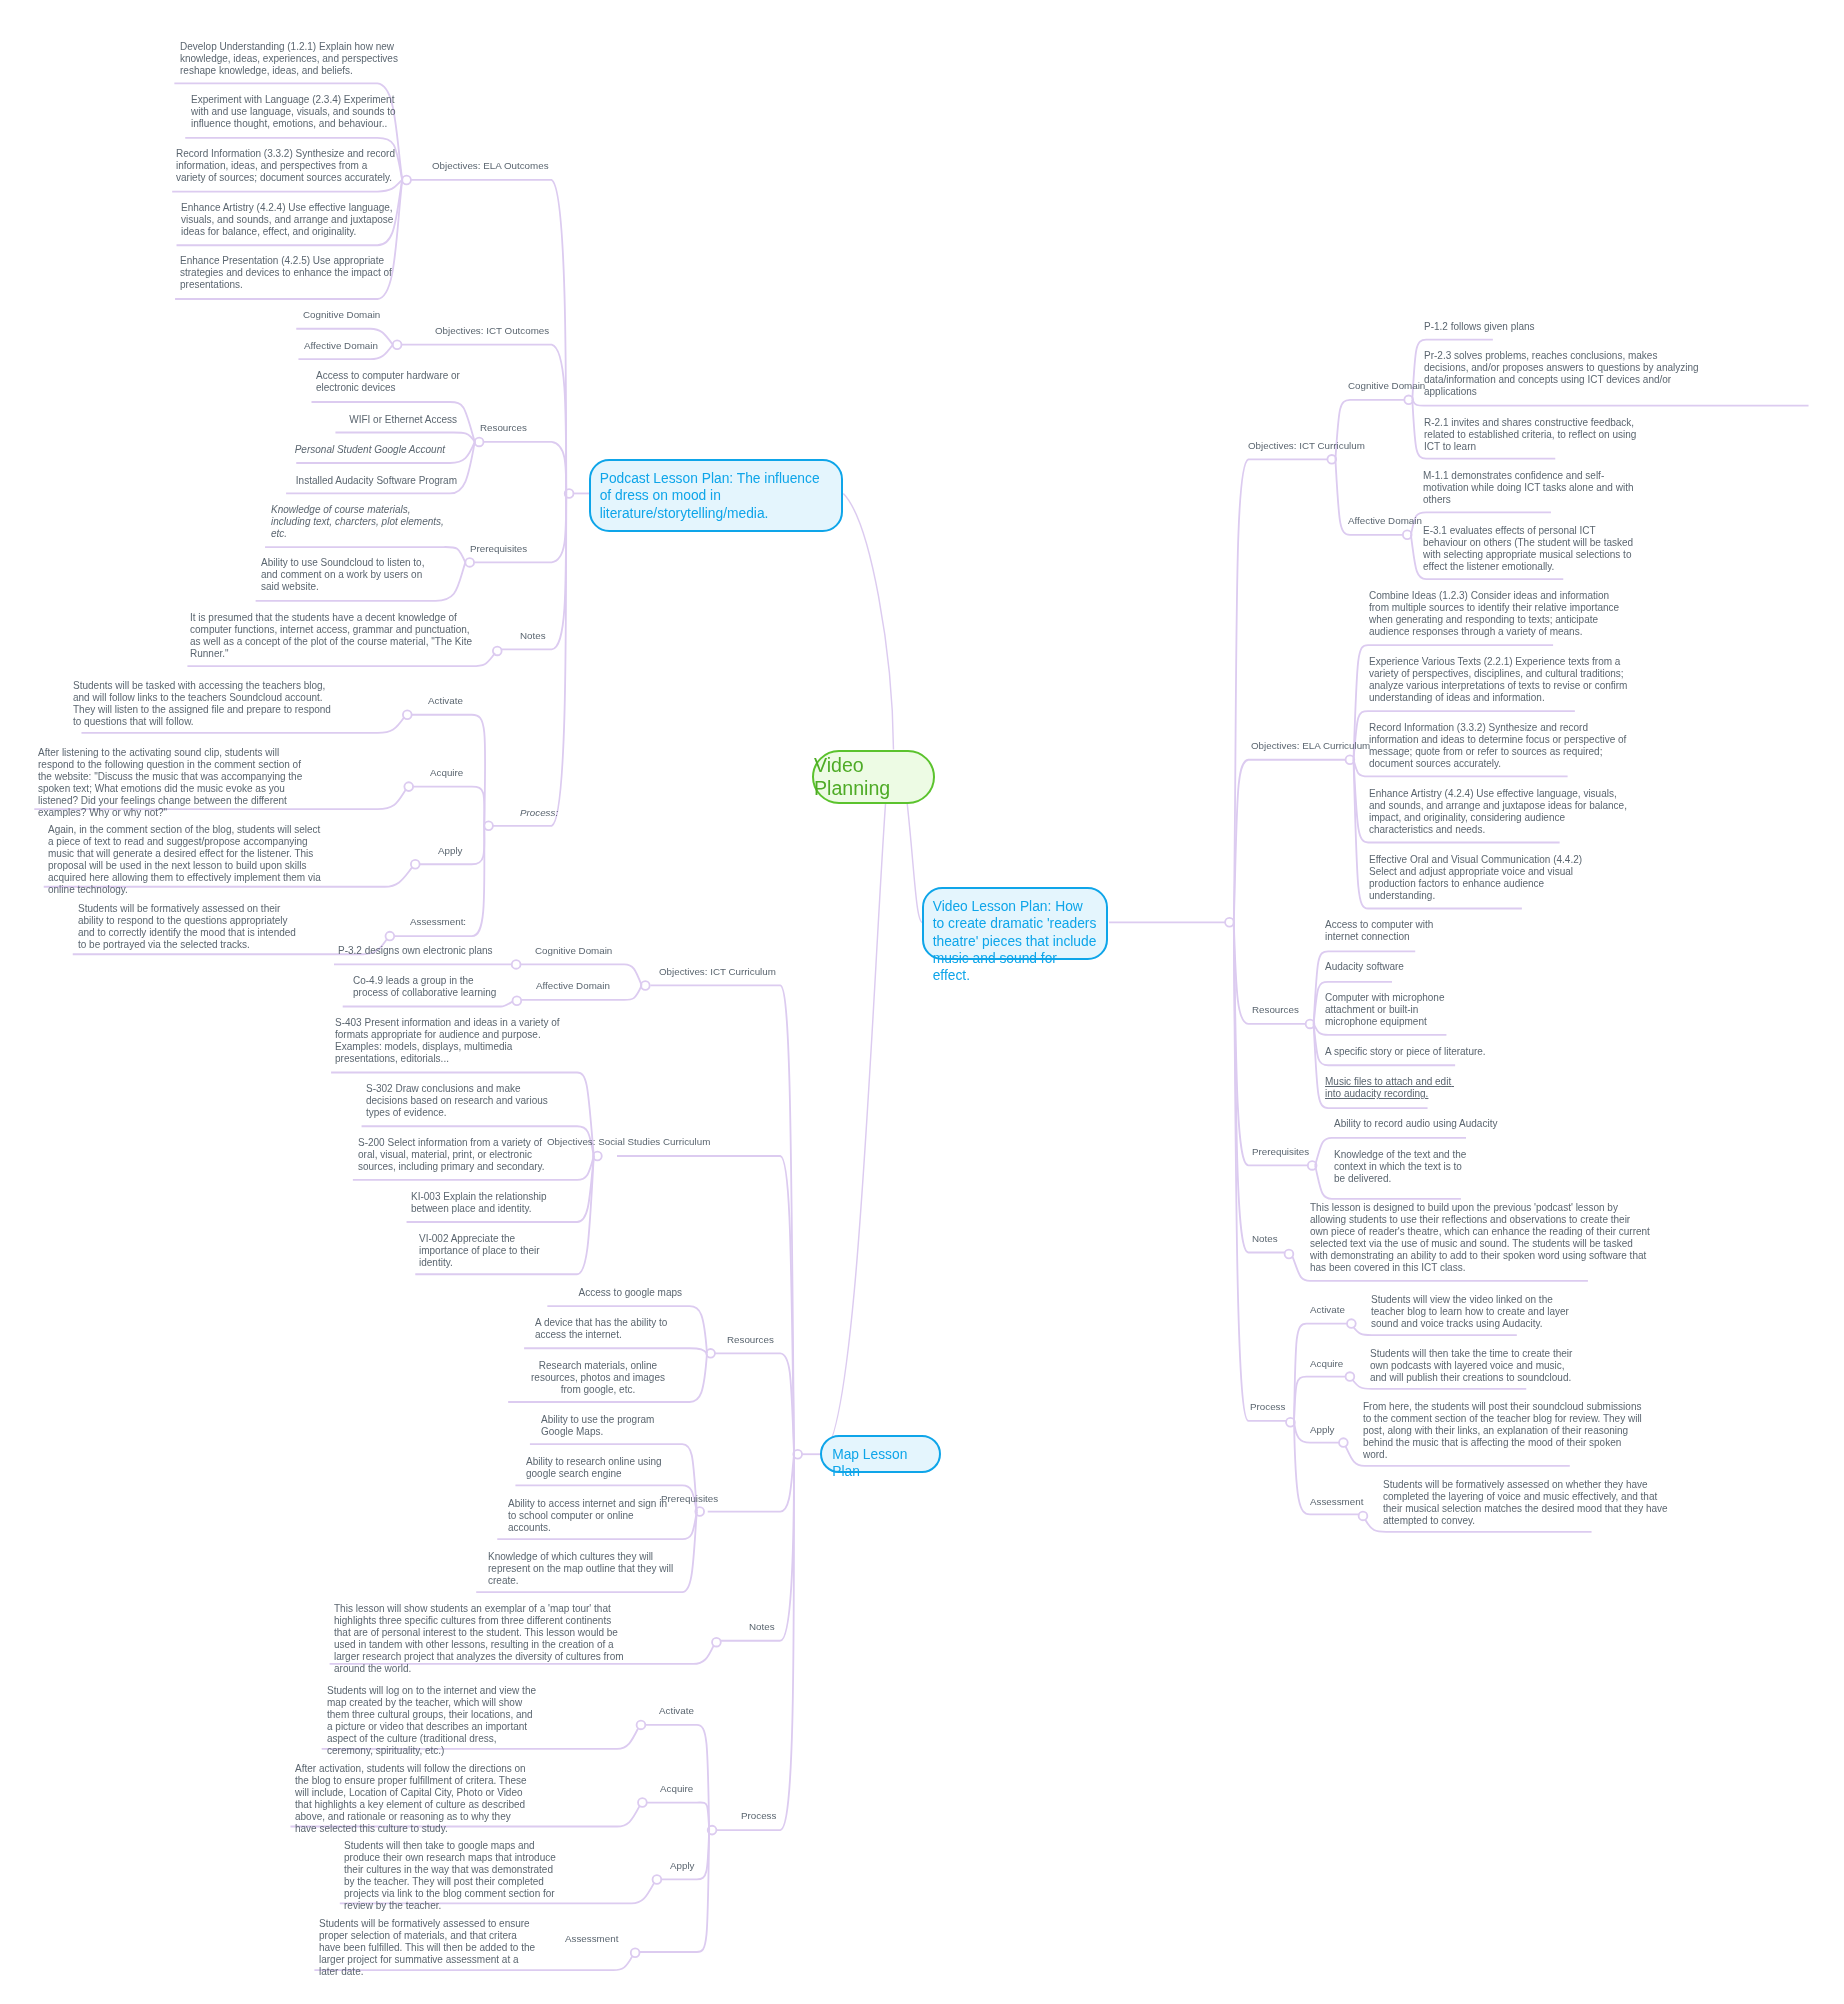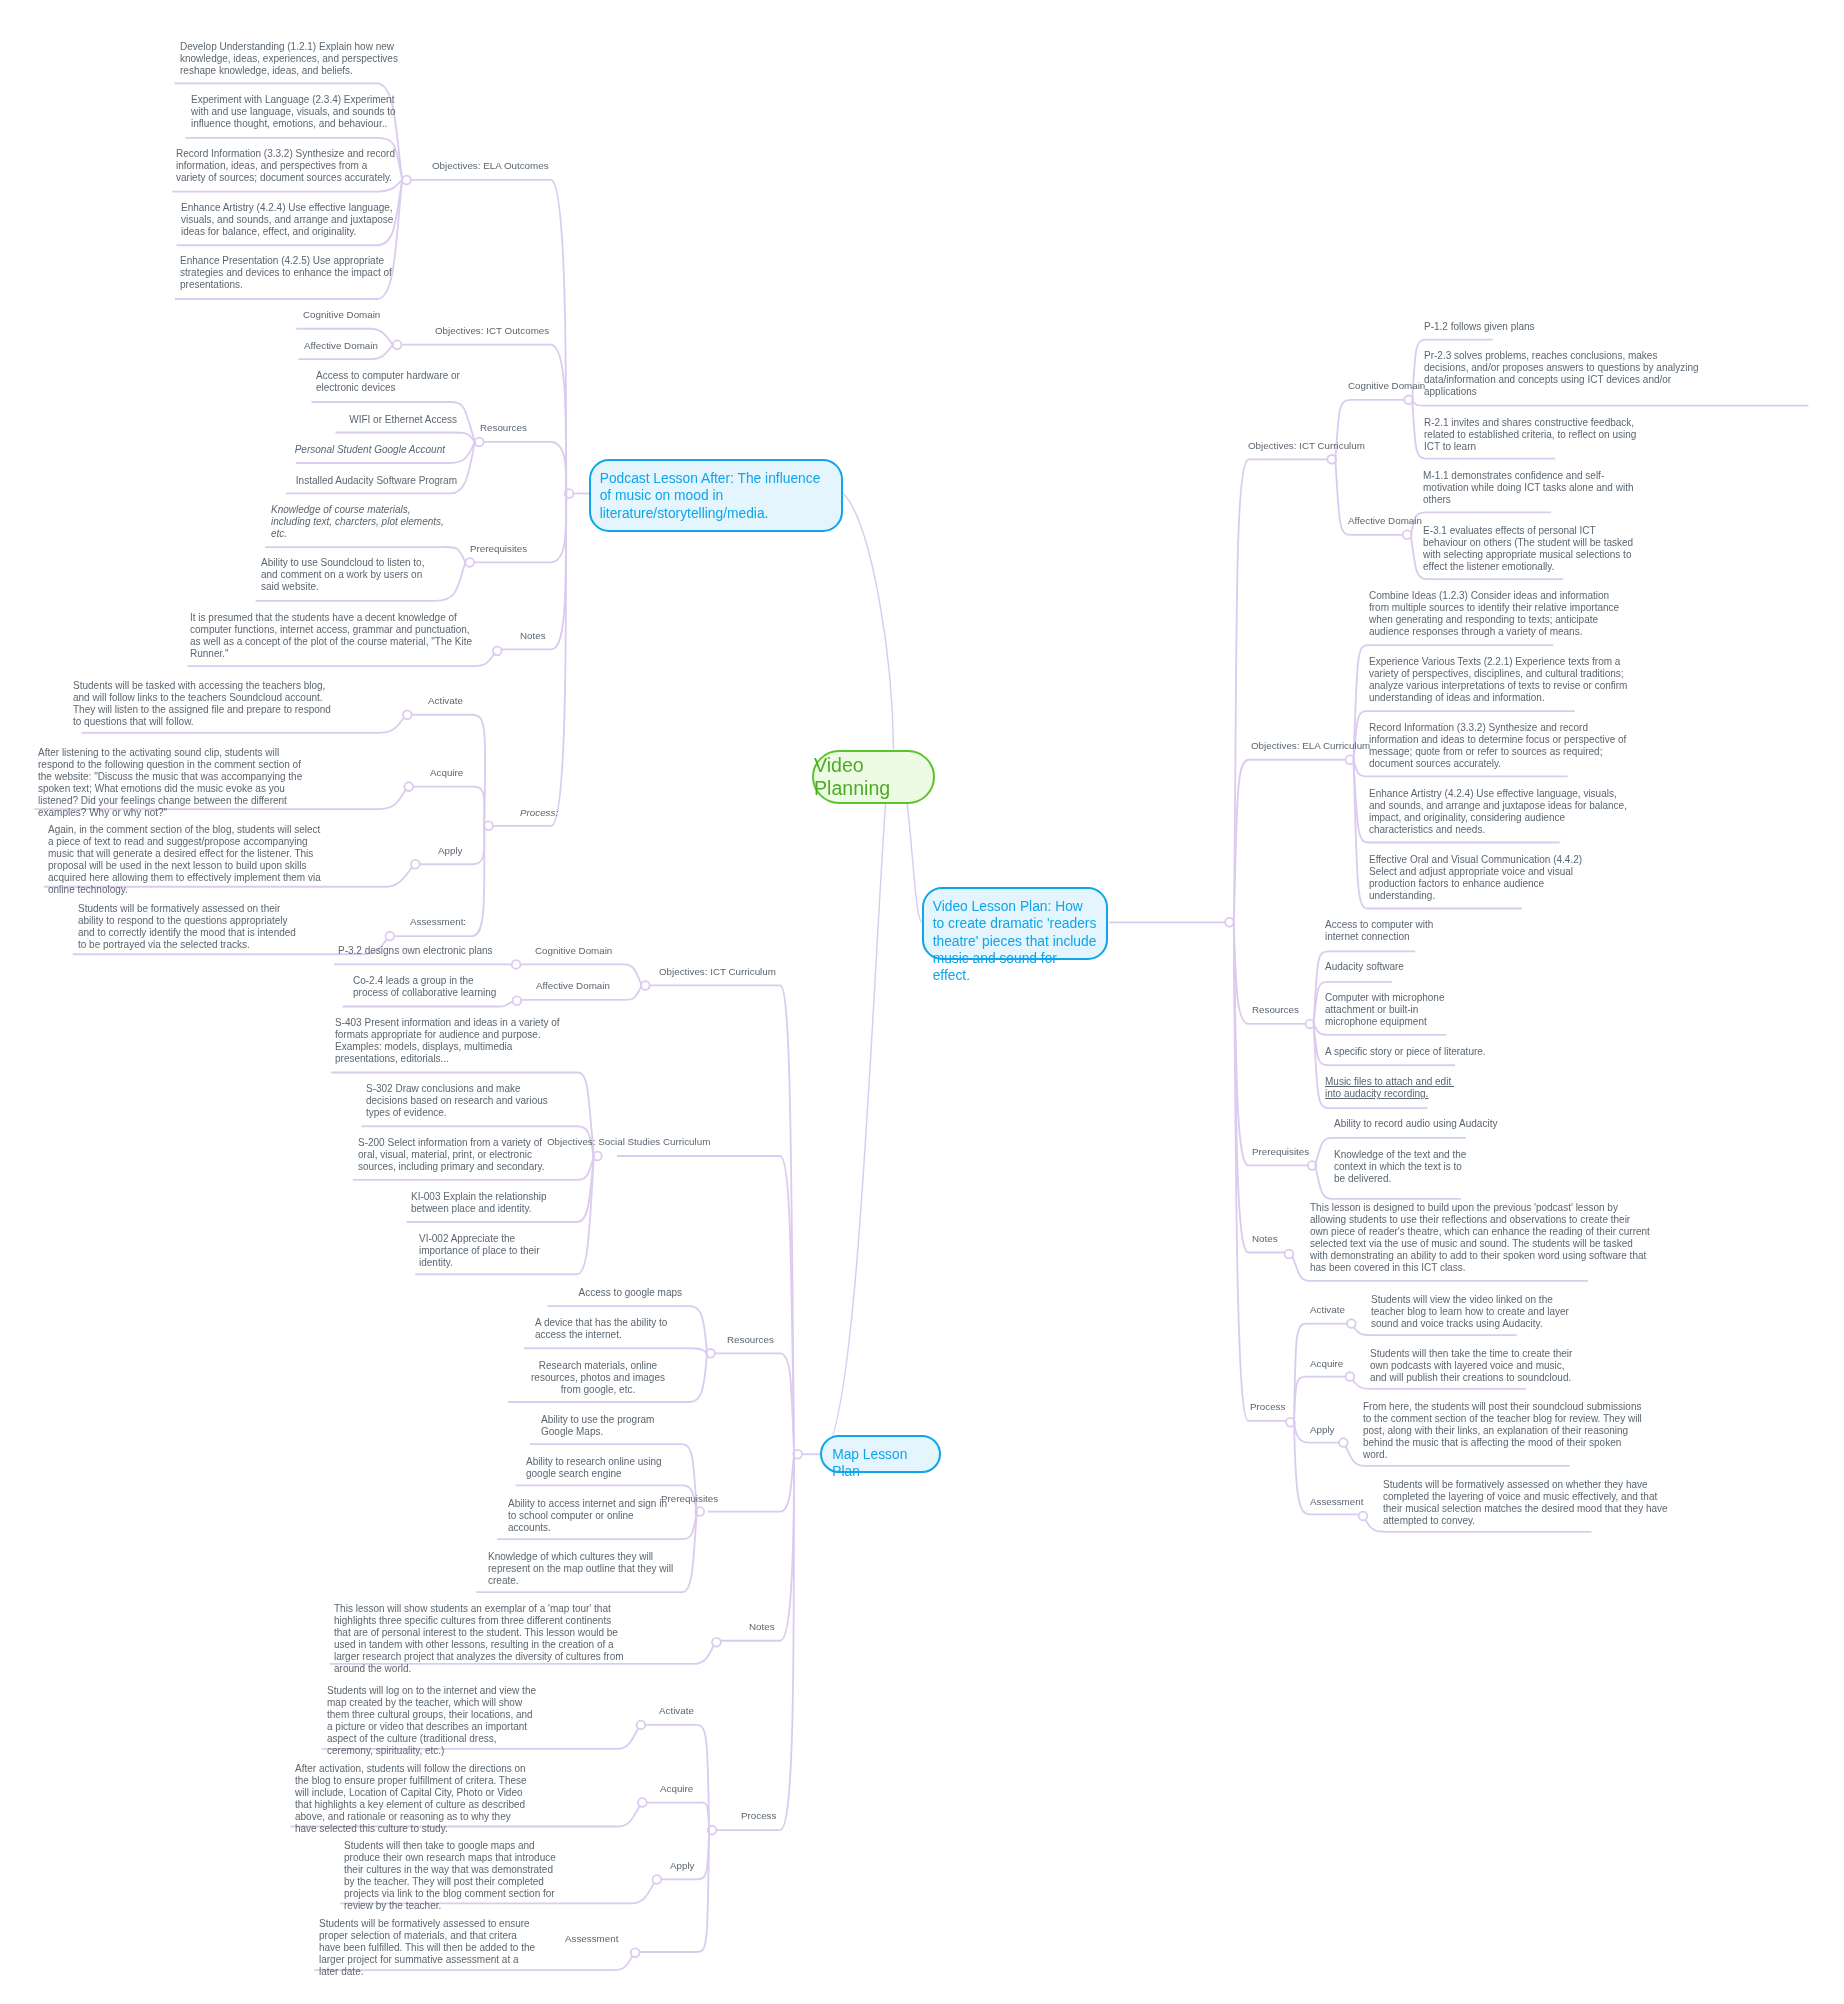--- a/index.html
+++ b/index.html
@@ -178,21 +178,21 @@
   <path d="M881 2489 C870 2510 865 2517 850 2517 L400 2517"></path>
   <path d="M901 2595 C890 2615 885 2623 870 2623 L468 2623"></path>
   <path d="M871 2696 C862 2712 858 2715 845 2715 L433 2715"></path>
 </svg>
 
 <div class="root">
     <span>Video Planning</span>
   </div>
 
 <div class="main" style="left:589px;top:459px;width:254px;height:73px;">
-  <span>Podcast Lesson After: The influence of music on mood in literature/storytelling/media.</span>
+  <span>Podcast Lesson Plan: The influence of dress on mood in literature/storytelling/media.</span>
 </div>
 <div class="main" style="left:922px;top:887px;width:186px;height:73px;">
   <span>Video Lesson Plan: How to create dramatic 'readers theatre' pieces that include music and sound for effect.</span>
 </div>
 <div class="main" style="left:820px;top:1435px;width:121px;height:38px;border-radius:19px;padding:8.7px 10.2px;">
   <span>Map Lesson Plan</span>
 </div>
 
 <div class="lbl" style="left:432px;top:160px;">Objectives: ELA Outcomes</div>
 <div class="t" style="left:180px;top:41px;width:218px;">Develop Understanding (1.2.1) Explain how new knowledge, ideas, experiences, and perspectives reshape knowledge, ideas, and beliefs.</div>
@@ -265,21 +265,21 @@
 <div class="lbl" style="left:1310px;top:1496px;">Assessment</div>
 <div class="t" style="left:1371px;top:1294px;width:203px;">Students will view the video linked on the teacher blog to learn how to create and layer sound and voice tracks using Audacity.</div>
 <div class="t" style="left:1370px;top:1348px;width:210px;">Students will then take the time to create their own podcasts with layered voice and music, and will publish their creations to soundcloud.</div>
 <div class="t" style="left:1363px;top:1401px;width:283px;">From here, the students will post their soundcloud submissions to the comment section of the teacher blog for review. They will post, along with their links, an explanation of their reasoning behind the music that is affecting the mood of their spoken word.</div>
 <div class="t" style="left:1383px;top:1479px;width:287px;">Students will be formatively assessed on whether they have completed the layering of voice and music effectively, and that their musical selection matches the desired mood that they have attempted to convey.</div>
 
 <div class="lbl" style="left:659px;top:966px;">Objectives: ICT Curriculum</div>
 <div class="lbl" style="left:535px;top:945px;">Cognitive Domain</div>
 <div class="t" style="left:338px;top:945px;width:167px;">P-3.2 designs own electronic plans</div>
 <div class="lbl" style="left:536px;top:980px;">Affective Domain</div>
-<div class="t" style="left:353px;top:975px;width:145px;">Co-2.4 leads a group in the process of collaborative learning</div>
+<div class="t" style="left:353px;top:975px;width:145px;">Co-4.9 leads a group in the process of collaborative learning</div>
 
 <div class="lbl" style="left:547px;top:1136px;">Objectives: Social Studies Curriculum</div>
 <div class="t" style="left:335px;top:1017px;width:232px;">S-403 Present information and ideas in a variety of formats appropriate for audience and purpose. Examples: models, displays, multimedia presentations, editorials...</div>
 <div class="t" style="left:366px;top:1083px;width:196px;">S-302 Draw conclusions and make decisions based on research and various types of evidence.</div>
 <div class="t" style="left:358px;top:1137px;width:203px;">S-200 Select information from a variety of oral, visual, material, print, or electronic sources, including primary and secondary.</div>
 <div class="t" style="left:411px;top:1191px;width:156px;">KI-003 Explain the relationship between place and identity.</div>
 <div class="t" style="left:419px;top:1233px;width:145px;">VI-002 Appreciate the importance of place to their identity.</div>
 
 <div class="lbl" style="left:727px;top:1334px;">Resources</div>
 <div class="t r" style="left:537px;top:1287px;width:145px;">Access to google maps</div>

